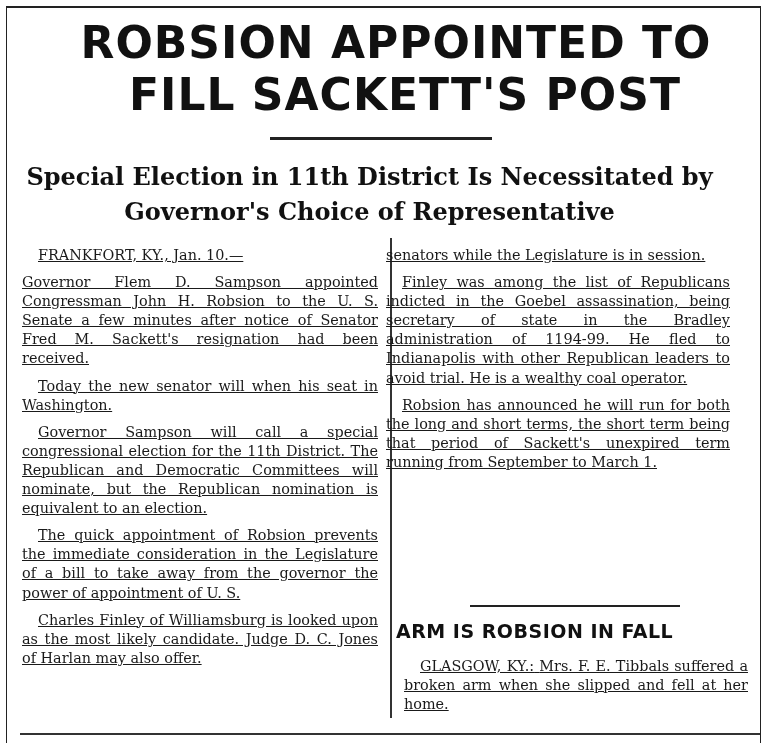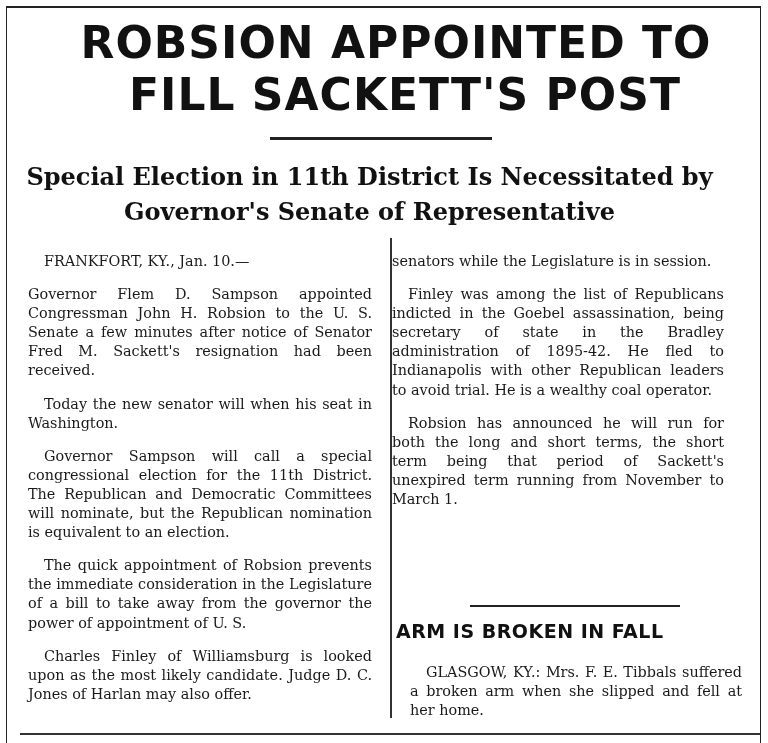--- a/index.html
+++ b/index.html
@@ -7,60 +7,60 @@
   .frame { position: absolute; left: 6px; top: 6px; width: 753px; height: 737px; border-left: 1.5px solid #222; border-right: 1.5px solid #222; }
   .top-rule { position: absolute; left: 6px; top: 6px; width: 755px; height: 2px; background: #222; }
   .headline { position: absolute; left: 0; width: 768px; text-align: center; font-family: "DejaVu Sans", sans-serif; font-weight: bold; font-size: 44px; letter-spacing: 1px; line-height: 50px; color: #111; padding-left: 12px; }
   .hl1 { top: 18px; }
   .hl2 { top: 70px; margin-left: 9px; }
   .short-rule { position: absolute; left: 270px; top: 137px; width: 222px; height: 3px; background: #222; }
   .deck { position: absolute; left: 0; width: 739px; text-align: center; font-family: "DejaVu Serif", serif; font-weight: bold; font-size: 24px; line-height: 34px; color: #111; }
   .deck1 { top: 160px; }
   .deck2 { top: 195px; }
   .col { position: absolute; font-family: "DejaVu Serif", serif; font-size: 14.4px; line-height: 19.1px; text-align: justify; color: #1a1a1a; }
-  .col p { margin: 14px; text-indent: 0; }
+  .col p { margin: 8px; text-indent: 0; text-decoration: underline; }
   .col p.ind { text-indent: 16px; }
   .col-left { left: 14px; top: 238px; width: 372px; }
   .col-right { left: 378px; top: 238px; width: 360px; }
   .col-divider { position: absolute; left: 390px; top: 238px; width: 1.5px; height: 480px; background: #333; }
   .sub-rule { position: absolute; left: 470px; top: 605px; width: 210px; height: 2px; background: #222; }
   .sub-head { position: absolute; left: 396px; top: 618px; width: 362px; font-family: "DejaVu Sans", sans-serif; font-weight: bold; font-size: 19px; letter-spacing: 0.5px; line-height: 26px; color: #111; white-space: nowrap; }
   .col-right2 { left: 396px; top: 649px; width: 360px; }
   .bottom-rule { position: absolute; left: 20px; top: 733px; width: 740px; height: 2px; background: #333; }
 </style>
 </head>
 <body>
 
 <div class="frame"></div>
 <div class="top-rule"></div>
 
 <div class="headline hl1">ROBSION APPOINTED TO</div>
 <div class="headline hl2">FILL SACKETT'S POST</div>
 <div class="short-rule"></div>
 
 <div class="deck deck1">Special Election in 11th District Is Necessitated by</div>
-<div class="deck deck2">Governor's Senate of Representative</div>
+<div class="deck deck2">Governor's Choice of Representative</div>
 
 <div class="col col-left">
   <p class="ind">FRANKFORT, KY., Jan. 10.—</p>
   <p>Governor Flem D. Sampson appointed Congressman John H. Robsion to the U. S. Senate a few minutes after notice of Senator Fred M. Sackett's resignation had been received.</p>
   <p class="ind">Today the new senator will when his seat in Washington.</p>
   <p class="ind">Governor Sampson will call a special congressional election for the 11th District. The Republican and Democratic Committees will nominate, but the Republican nomination is equivalent to an election.</p>
   <p class="ind">The quick appointment of Robsion prevents the immediate consideration in the Legislature of a bill to take away from the governor the power of appointment of U. S.</p>
   <p class="ind">Charles Finley of Williamsburg is looked upon as the most likely candidate. Judge D. C. Jones of Harlan may also offer.</p>
 </div>
 
 <div class="col-divider"></div>
 
 <div class="col col-right">
   <p>senators while the Legislature is in session.</p>
-  <p class="ind">Finley was among the list of Republicans indicted in the Goebel assassination, being secretary of state in the Bradley administration of 1895-42. He fled to Indianapolis with other Republican leaders to avoid trial. He is a wealthy coal operator.</p>
-  <p class="ind">Robsion has announced he will run for both the long and short terms, the short term being that period of Sackett's unexpired term running from November to March 1.</p>
+  <p class="ind">Finley was among the list of Republicans indicted in the Goebel assassination, being secretary of state in the Bradley administration of 1194-99. He fled to Indianapolis with other Republican leaders to avoid trial. He is a wealthy coal operator.</p>
+  <p class="ind">Robsion has announced he will run for both the long and short terms, the short term being that period of Sackett's unexpired term running from September to March 1.</p>
 </div>
 
 <div class="sub-rule"></div>
-<div class="sub-head">ARM IS BROKEN IN FALL</div>
+<div class="sub-head">ARM IS ROBSION IN FALL</div>
 
 <div class="col col-right2">
   <p class="ind"><span>GLASGOW, KY.:</span> <span>Mrs. F. E. Tibbals suffered a broken arm when she slipped and fell at her home.</span></p>
 </div>
 
 <div class="bottom-rule"></div>
 
 </body></html>

